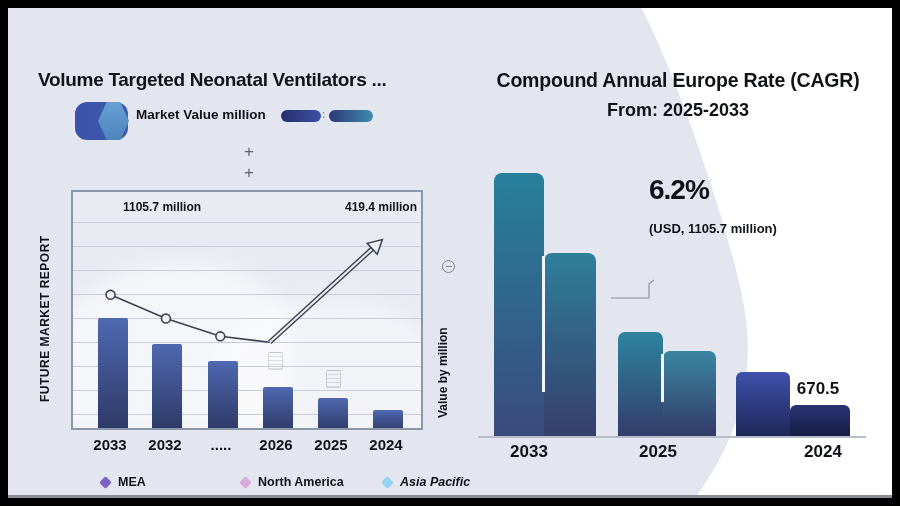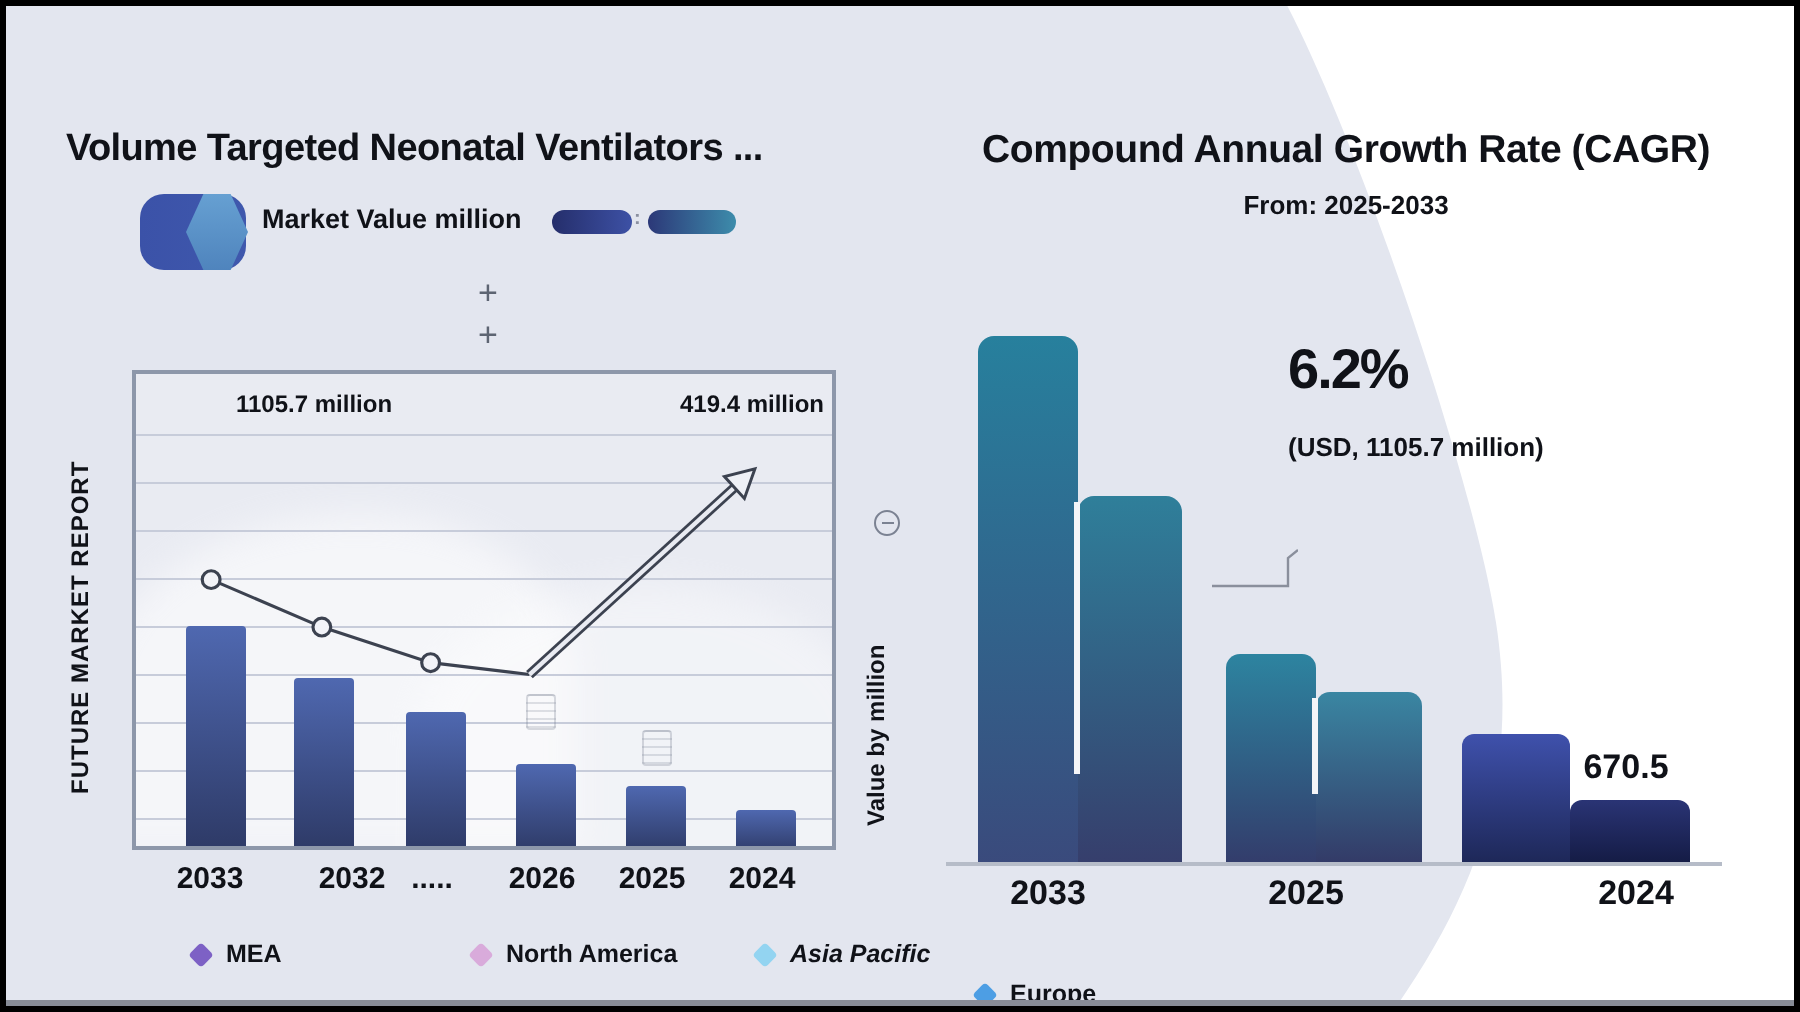--- a/index.html
+++ b/index.html
@@ -1,18 +1,18 @@
 <!DOCTYPE html>
 <html><head>
 <meta charset="utf-8">
 <style>
   html,body{margin:0;padding:0;background:#c9ccd6;}
   #app{
     position:relative;width:900px;height:506px;box-sizing:border-box;
-    background:#e3e6ef;border:3px solid #000000;overflow:hidden;
+    background:#e3e6ef;border:8px solid #000000;overflow:hidden;
     font-family:"Liberation Sans",sans-serif;color:#101218;
   }
   .bg-swoosh{position:absolute;left:0;top:0;width:100%;height:100%;pointer-events:none;}
   .bottom-edge{position:absolute;left:0;right:0;bottom:0;height:3px;background:#878c97;}
 
   
   .l-title{position:absolute;left:30px;top:61px;font-size:19px;font-weight:700;letter-spacing:-0.3px;}
   .cyl{position:absolute;left:67px;top:94px;width:53px;height:38px;}
   .cyl .body{position:absolute;inset:0;border-radius:12px;background:linear-gradient(90deg,#3b52a8,#3f58ad);}
   .cyl .cap{position:absolute;left:23px;top:0;width:31px;height:38px;background:linear-gradient(180deg,#66a0d2,#4f84bd);
@@ -36,21 +36,21 @@
   .trend-svg{position:absolute;inset:0;overflow:visible;}
   .mini-doc{position:absolute;width:13px;height:16px;border:1.5px solid rgba(100,110,130,.35);border-radius:2px;
     background:repeating-linear-gradient(rgba(0,0,0,0) 0 3px, rgba(100,110,130,.28) 3px 4px);opacity:.7;}
   .x-left{position:absolute;left:63px;top:428px;width:352px;height:20px;}
   .x-left span{position:absolute;transform:translateX(-50%);font-size:15px;font-weight:700;white-space:nowrap;}
   .v-watermark{position:absolute;left:30px;top:212px;height:198px;writing-mode:vertical-rl;transform:rotate(180deg);
     font-size:12px;font-weight:700;letter-spacing:.5px;text-align:center;}
 
   
   .r-title{position:absolute;left:470px;top:61px;width:400px;text-align:center;font-size:19.5px;font-weight:700;letter-spacing:-0.2px;}
-  .r-sub{position:absolute;left:470px;top:92px;width:400px;text-align:center;font-size:13px;font-weight:700;}
+  .r-sub{position:absolute;left:470px;top:92px;width:400px;text-align:center;font-size:18px;font-weight:700;}
   .cagr-big{position:absolute;left:641px;top:166px;font-size:28px;font-weight:700;letter-spacing:-1px;}
   .cagr-detail{position:absolute;left:641px;top:213px;font-size:13px;font-weight:700;}
   .step-glyph{position:absolute;left:603px;top:271px;width:43px;height:20px;}
   .rbar{position:absolute;}
   .slit{position:absolute;width:3px;background:#f4f5f8;}
   .r-axis{position:absolute;left:470px;top:428px;width:388px;height:2px;background:#b6bcc8;}
   .x-right{position:absolute;left:0;top:434px;width:900px;height:22px;}
   .x-right span{position:absolute;transform:translateX(-50%);font-size:17px;font-weight:700;}
   .val-float{position:absolute;left:810px;top:371px;transform:translateX(-50%);font-size:17px;font-weight:700;}
   .v-axis-label{position:absolute;left:428px;top:300px;height:110px;writing-mode:vertical-rl;transform:rotate(180deg);
@@ -117,29 +117,29 @@
         <circle cx="94" cy="128" r="4.5" fill="#f2f3f8" stroke="#3c4250" stroke-width="1.6"></circle>
         <circle cx="149" cy="146" r="4.5" fill="#f2f3f8" stroke="#3c4250" stroke-width="1.6"></circle>
       </svg>
     <div class="panel-lbl" style="left:14px;">1105.7 million</div>
     <div class="panel-lbl" style="right:4px;">419.4 million</div>
     <div class="mini-doc" style="left:195px;top:160px;"></div>
     <div class="mini-doc" style="left:253px;top:178px;"></div>
   </div>
   <div class="x-left" id="left-xlabels">
       <span style="left: 39px;">2033</span>
-      <span style="left: 110px;">2032</span>
+      <span style="left: 94px;">2032</span>
       <span style="left: 150px;">.....</span>
       <span style="left: 205px;">2026</span>
       <span style="left: 260px;">2025</span>
       <span style="left: 315px;">2024</span>
     </div>
   <div class="v-watermark">FUTURE MARKET REPORT</div>
 
-  <div class="r-title">Compound Annual Growth Rate (CAGR)</div>
+  <div class="r-title">Compound Annual Europe Rate (CAGR)</div>
   <div class="r-sub">From: 2025-2033</div>
   <div class="cagr-big">6.2%</div>
   <div class="cagr-detail">(USD, 1105.7 million)</div>
   <svg class="step-glyph" viewBox="0 0 43 20">
     <path d="M0,19 L38,19 L38,5 L43,1" fill="none" stroke="#8a8f9c" stroke-width="1.2"></path>
   </svg>
   <div class="circle-minus"></div>
   <div class="v-axis-label">Value by million</div>
   <div id="right-bars">
       <div class="rbar" style="left: 486px; top: 165px; width: 50px; height: 264px; border-radius: 8px 8px 0px 0px; background: linear-gradient(rgb(39, 128, 157) 0%, rgb(58, 74, 124) 100%);"></div>

